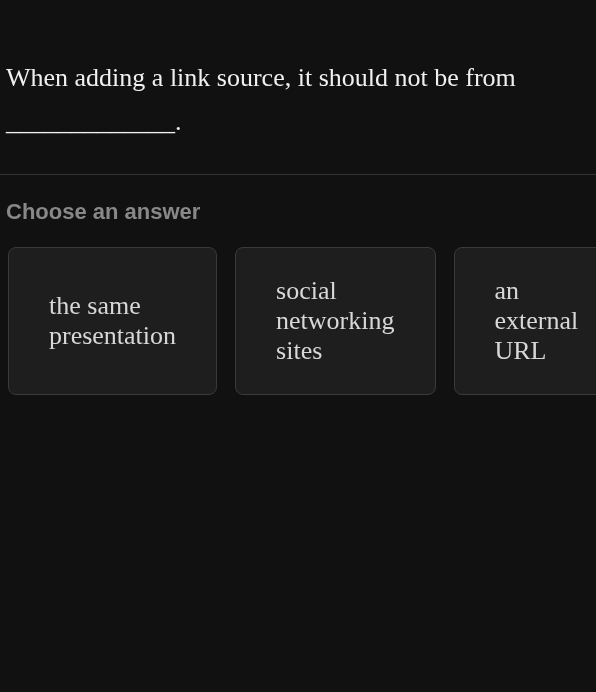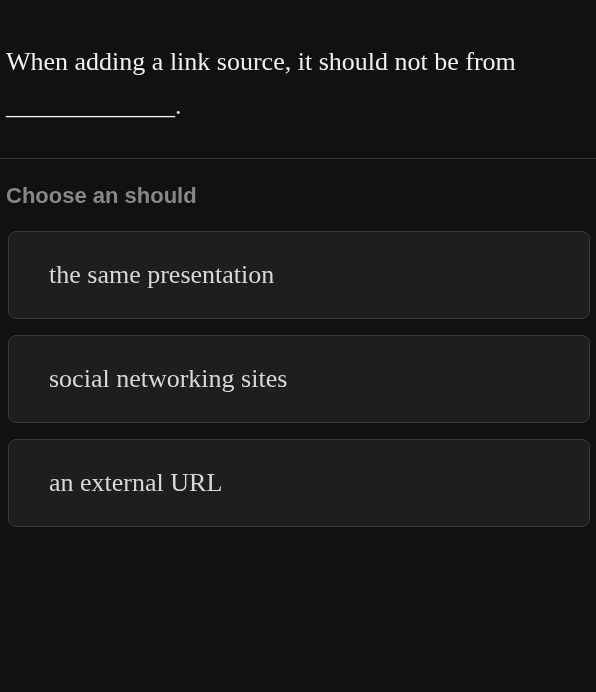--- a/index.html
+++ b/index.html
@@ -9,21 +9,21 @@
     }
     body {
       background-color: #111111;
       font-family: Georgia, 'Times New Roman', serif;
       color: #e8e8e8;
       width: 596px;
       height: 692px;
       overflow: hidden;
     }
     .question-section {
-      padding: 40px 6px 30px 6px;
+      padding: 56px 6px 30px 6px;
       border-bottom: 1px solid #333;
     }
     .question-text {
       font-size: 26px;
       line-height: 1.7;
       color: #f0f0f0;
       font-family: Georgia, serif;
       font-weight: 400;
     }
     .answer-section {
@@ -31,21 +31,21 @@
     }
     .choose-label {
       font-family: 'Helvetica Neue', Arial, sans-serif;
       font-size: 22px;
       font-weight: 700;
       color: #888888;
       margin-bottom: 22px;
     }
     .answer-options {
       display: flex;
-      flex-direction: column;
+      flex-direction: row;
       gap: 16px;
     }
     .answer-option {
       background-color: #1e1e1e;
       border: 1px solid #3a3a3a;
       border-radius: 8px;
       padding: 28px 40px;
       font-size: 26px;
       color: #d8d8d8;
       cursor: pointer;
@@ -55,21 +55,21 @@
     }
   </style>
 </head>
 <body>
 
 <div class="question-section">
   <p class="question-text">When adding a link source, it should not be from _____________.</p>
 </div>
 
 <div class="answer-section">
-  <div class="choose-label">Choose an should</div>
+  <div class="choose-label">Choose an answer</div>
   <div class="answer-options">
     <button class="answer-option">
       <span>the same presentation</span>
     </button>
     <button class="answer-option">
       <span>social networking sites</span>
     </button>
     <button class="answer-option">
       <span>an external URL</span>
     </button>

